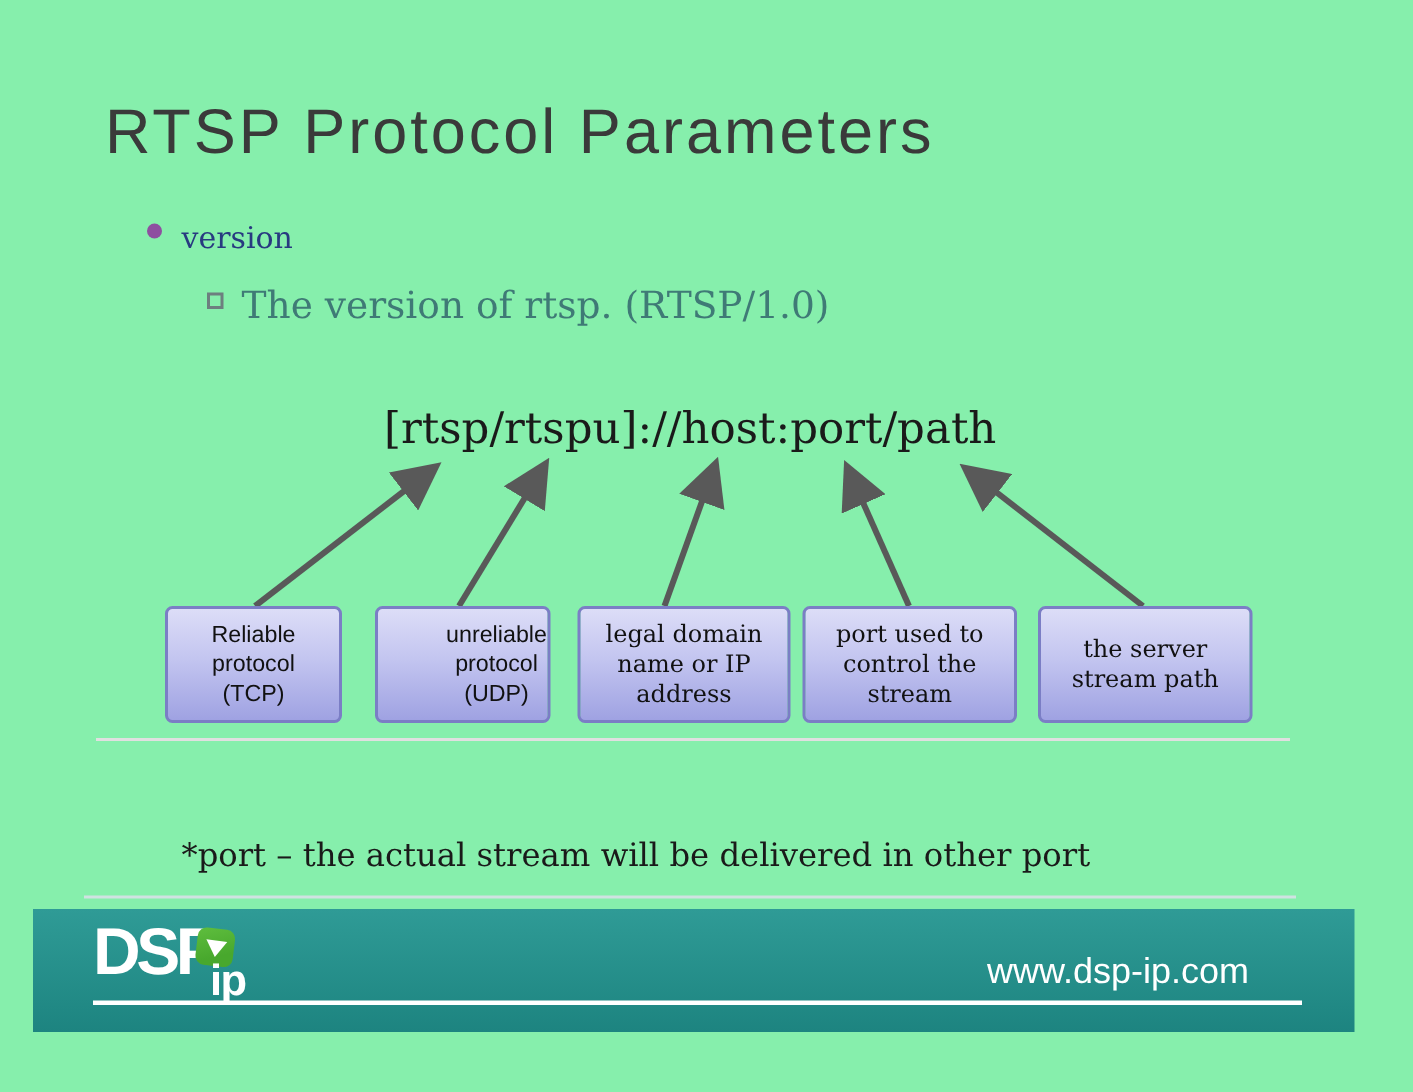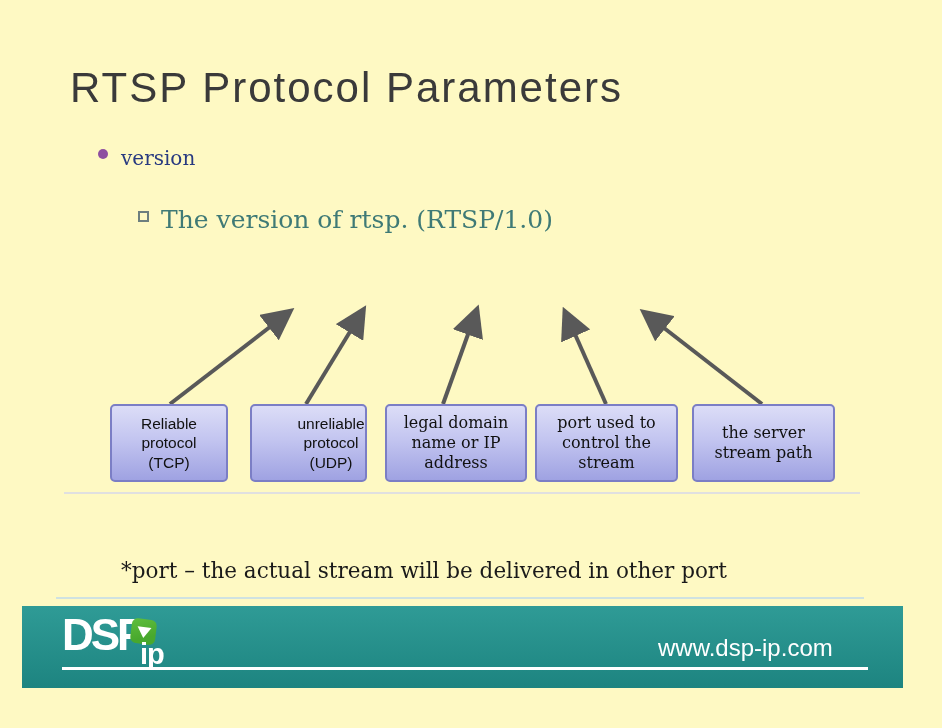--- a/index.html
+++ b/index.html
@@ -5,21 +5,21 @@
   html, body { margin: 0; padding: 0; }
   body {
     width: 942px; height: 728px;
     background: #ffffff;
     font-family: "Liberation Sans", sans-serif;
     overflow: hidden;
   }
   .slide {
     position: relative;
     width: 942px; height: 728px;
-    background: #fef9c3;
+    background: #86efac;
   }
 
   
   .title {
     position: absolute; left: 70px; top: 64px;
     font-family: "Liberation Sans", sans-serif;
     font-size: 42px; letter-spacing: 2px;
     color: var(--title-gray, #3a3a3a);
     white-space: nowrap;
   }
@@ -28,21 +28,21 @@
   .bullet-row { position: absolute; left: 98px; white-space: nowrap; }
   .bullet-row.lvl1 { font-family: "DejaVu Serif", "Liberation Serif", serif; font-size: 20px; color: var(--heading-navy, #283a80); }
   .dot {
     display: inline-block; width: 10px; height: 10px; border-radius: 50%;
     background: var(--bullet-purple, #8e4fa0);
     margin-right: 13px; vertical-align: 6px;
   }
   .sub-row {
     position: absolute; left: 138px;
     font-family: "DejaVu Serif", "Liberation Serif", serif;
-    font-size: 25px; color: var(--sub-teal, #3f7a76); white-space: nowrap; margin-top: 16px;
+    font-size: 25px; color: var(--sub-teal, #3f7a76); white-space: nowrap;
   }
   .sq {
     display: inline-block; width: 7px; height: 7px;
     border: 2px solid #6d7f7f; background: transparent;
     margin-right: 12px; vertical-align: 6px;
   }
 
   
   .url-pattern {
     position: absolute; left: 256px; top: 268px;
@@ -145,20 +145,21 @@
 
   <div class="bullet-row lvl1" style="top:146px;">
     <span class="dot"></span><span>version</span>
   </div>
 
   <div class="sub-row" style="top:189px;">
     <span class="sq"></span><span>The version of rtsp. (RTSP/1.0)</span>
   </div>
 
 
+  <div class="url-pattern">[rtsp/rtspu]://host:port/path</div>
 
   <svg class="arrows" viewBox="0 0 942 728">
     <defs>
       <marker id="ah" markerWidth="8" markerHeight="8" refX="6" refY="4" orient="auto">
         <polygon points="0 0, 8 4, 0 8" fill="#595959"></polygon>
       </marker>
     </defs>
     <line x1="170" y1="404" x2="288" y2="313" stroke="#595959" stroke-width="4" marker-end="url(#ah)"></line>
     <line x1="306" y1="404" x2="362" y2="312" stroke="#595959" stroke-width="4" marker-end="url(#ah)"></line>
     <line x1="443" y1="404" x2="476" y2="312" stroke="#595959" stroke-width="4" marker-end="url(#ah)"></line>

